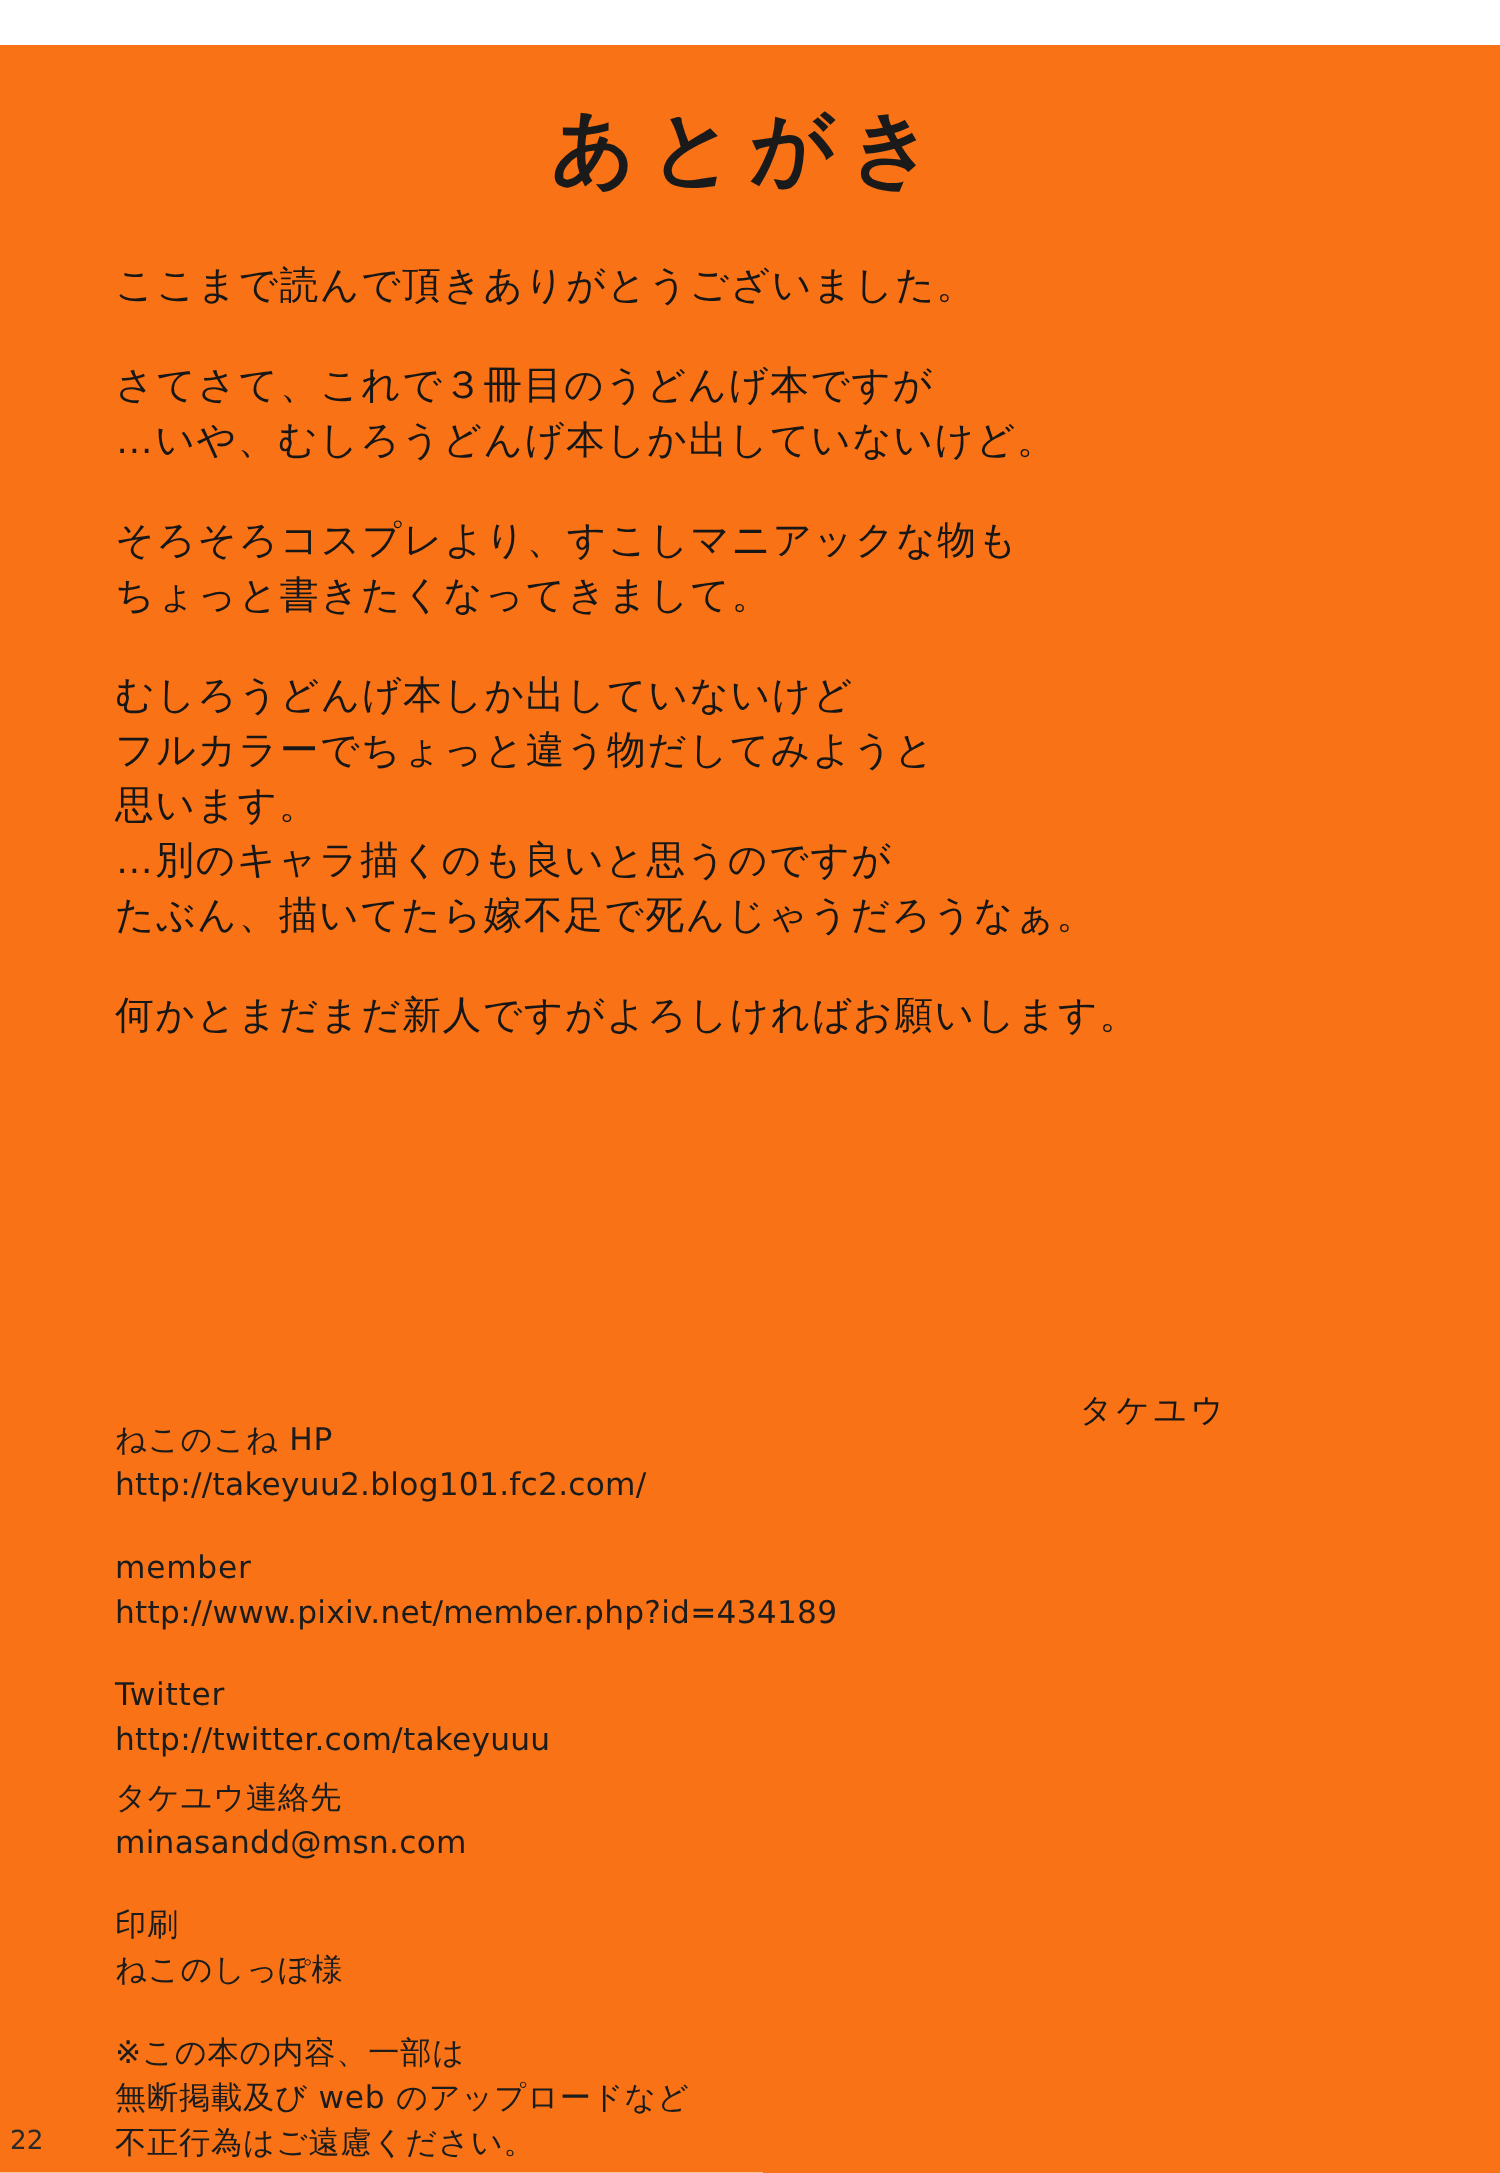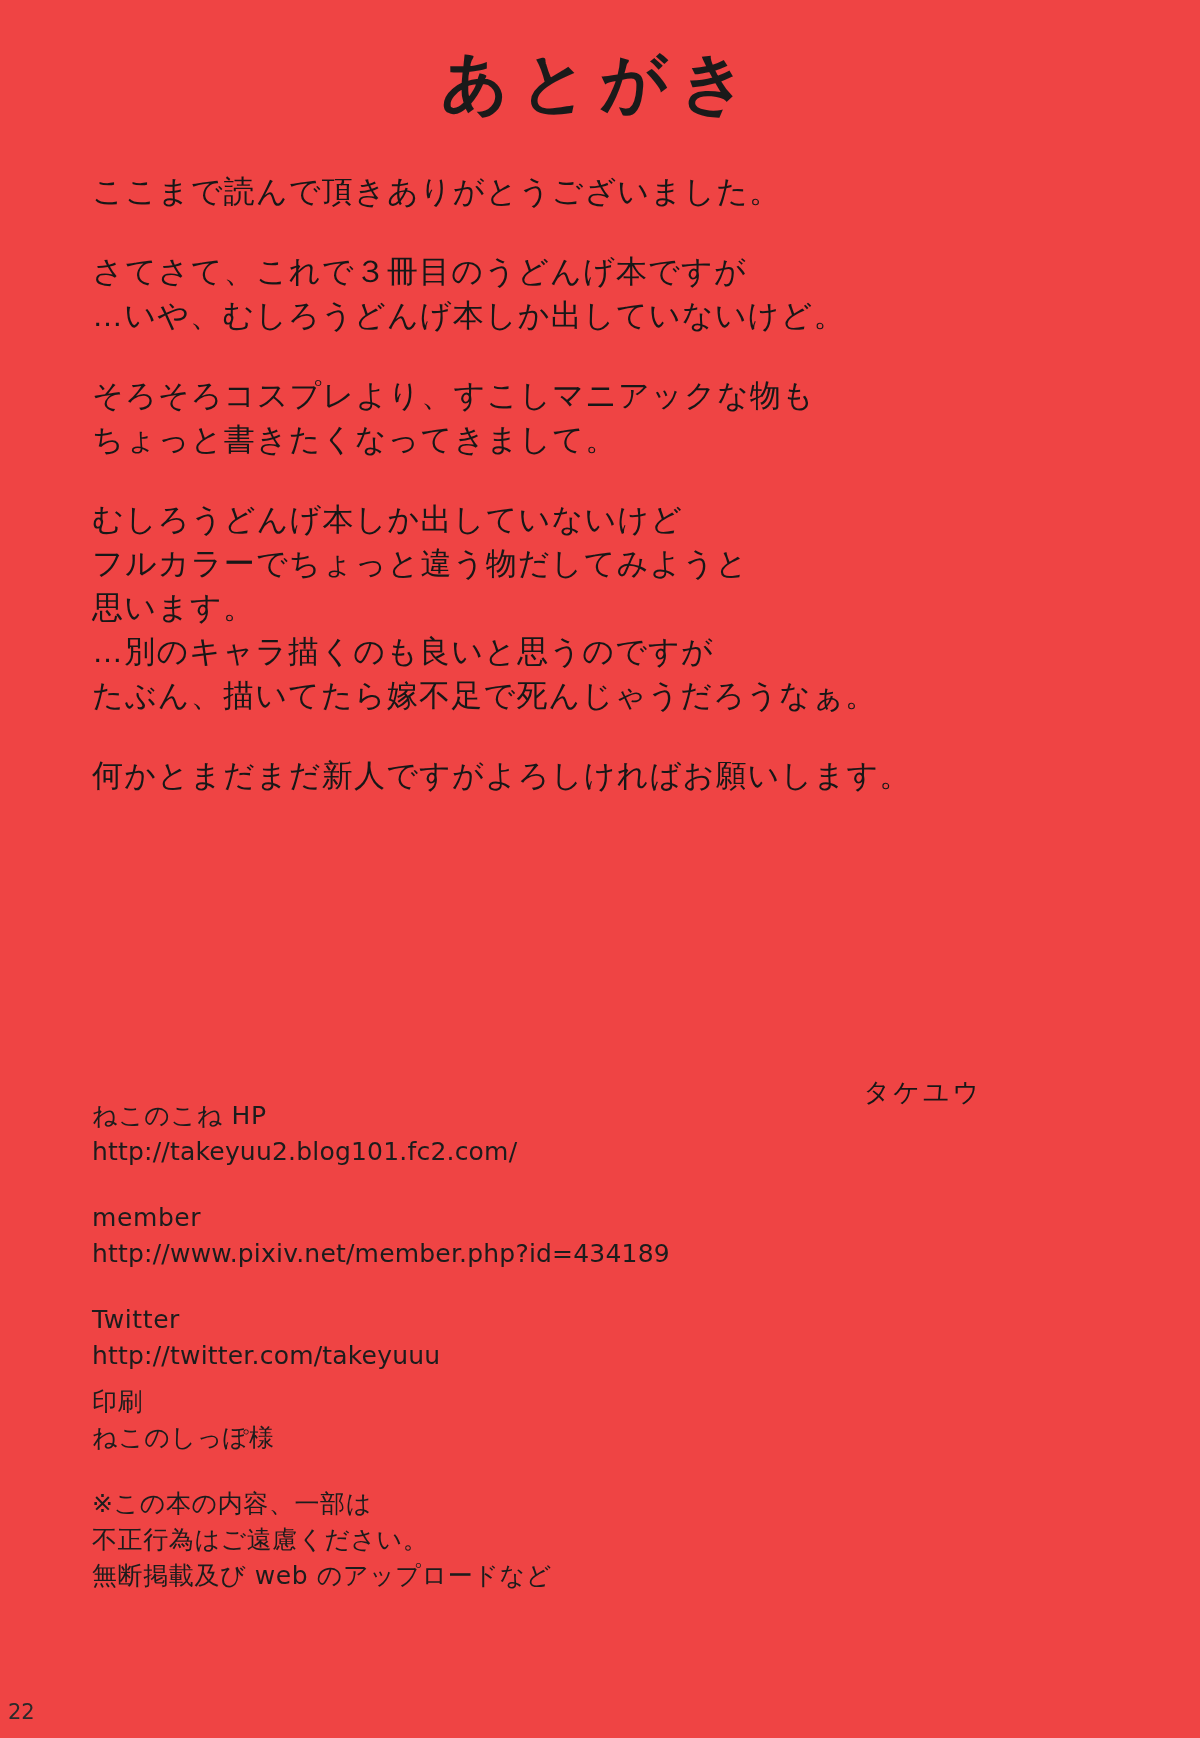--- a/index.html
+++ b/index.html
@@ -11,21 +11,22 @@
     width: 1200px;
     height: 1738px;
     position: relative;
     font-family: "DejaVu Sans", "Liberation Sans", sans-serif;
     color: #1d1d1d;
     overflow: hidden;
   }
   .page {
     position: absolute;
     inset: 0;
-    background: #ef4444;
+    background: #f97316;
+    margin-top: 36px;
   }
   .page-title {
     position: absolute;
     top: 38px;
     left: 0;
     width: 1200px;
     text-align: center;
     font-size: 66px;
     font-weight: 700;
     letter-spacing: 12px;
@@ -134,25 +135,29 @@
     </div>
     <div class="contact-group">
       <div class="contact-line">member</div>
       <div class="contact-line url">http://www.pixiv.net/member.php?id=434189</div>
     </div>
     <div class="contact-group group-tight">
       <div class="contact-line">Twitter</div>
       <div class="contact-line url">http://twitter.com/takeyuuu</div>
     </div>
     <div class="contact-group">
+      <div class="contact-line">タケユウ連絡先</div>
+      <div class="contact-line url">minasandd@msn.com</div>
+    </div>
+    <div class="contact-group">
       <div class="contact-line">印刷</div>
       <div class="contact-line">ねこのしっぽ様</div>
     </div>
     <div class="contact-group">
       <div class="contact-line">※この本の内容、一部は</div>
+      <div class="contact-line">無断掲載及び web のアップロードなど</div>
       <div class="contact-line">不正行為はご遠慮ください。</div>
-      <div class="contact-line">無断掲載及び web のアップロードなど</div>
     </div>
   </div>
 
   <div class="page-number">22</div>
 
 </div>
 
 </body></html>

